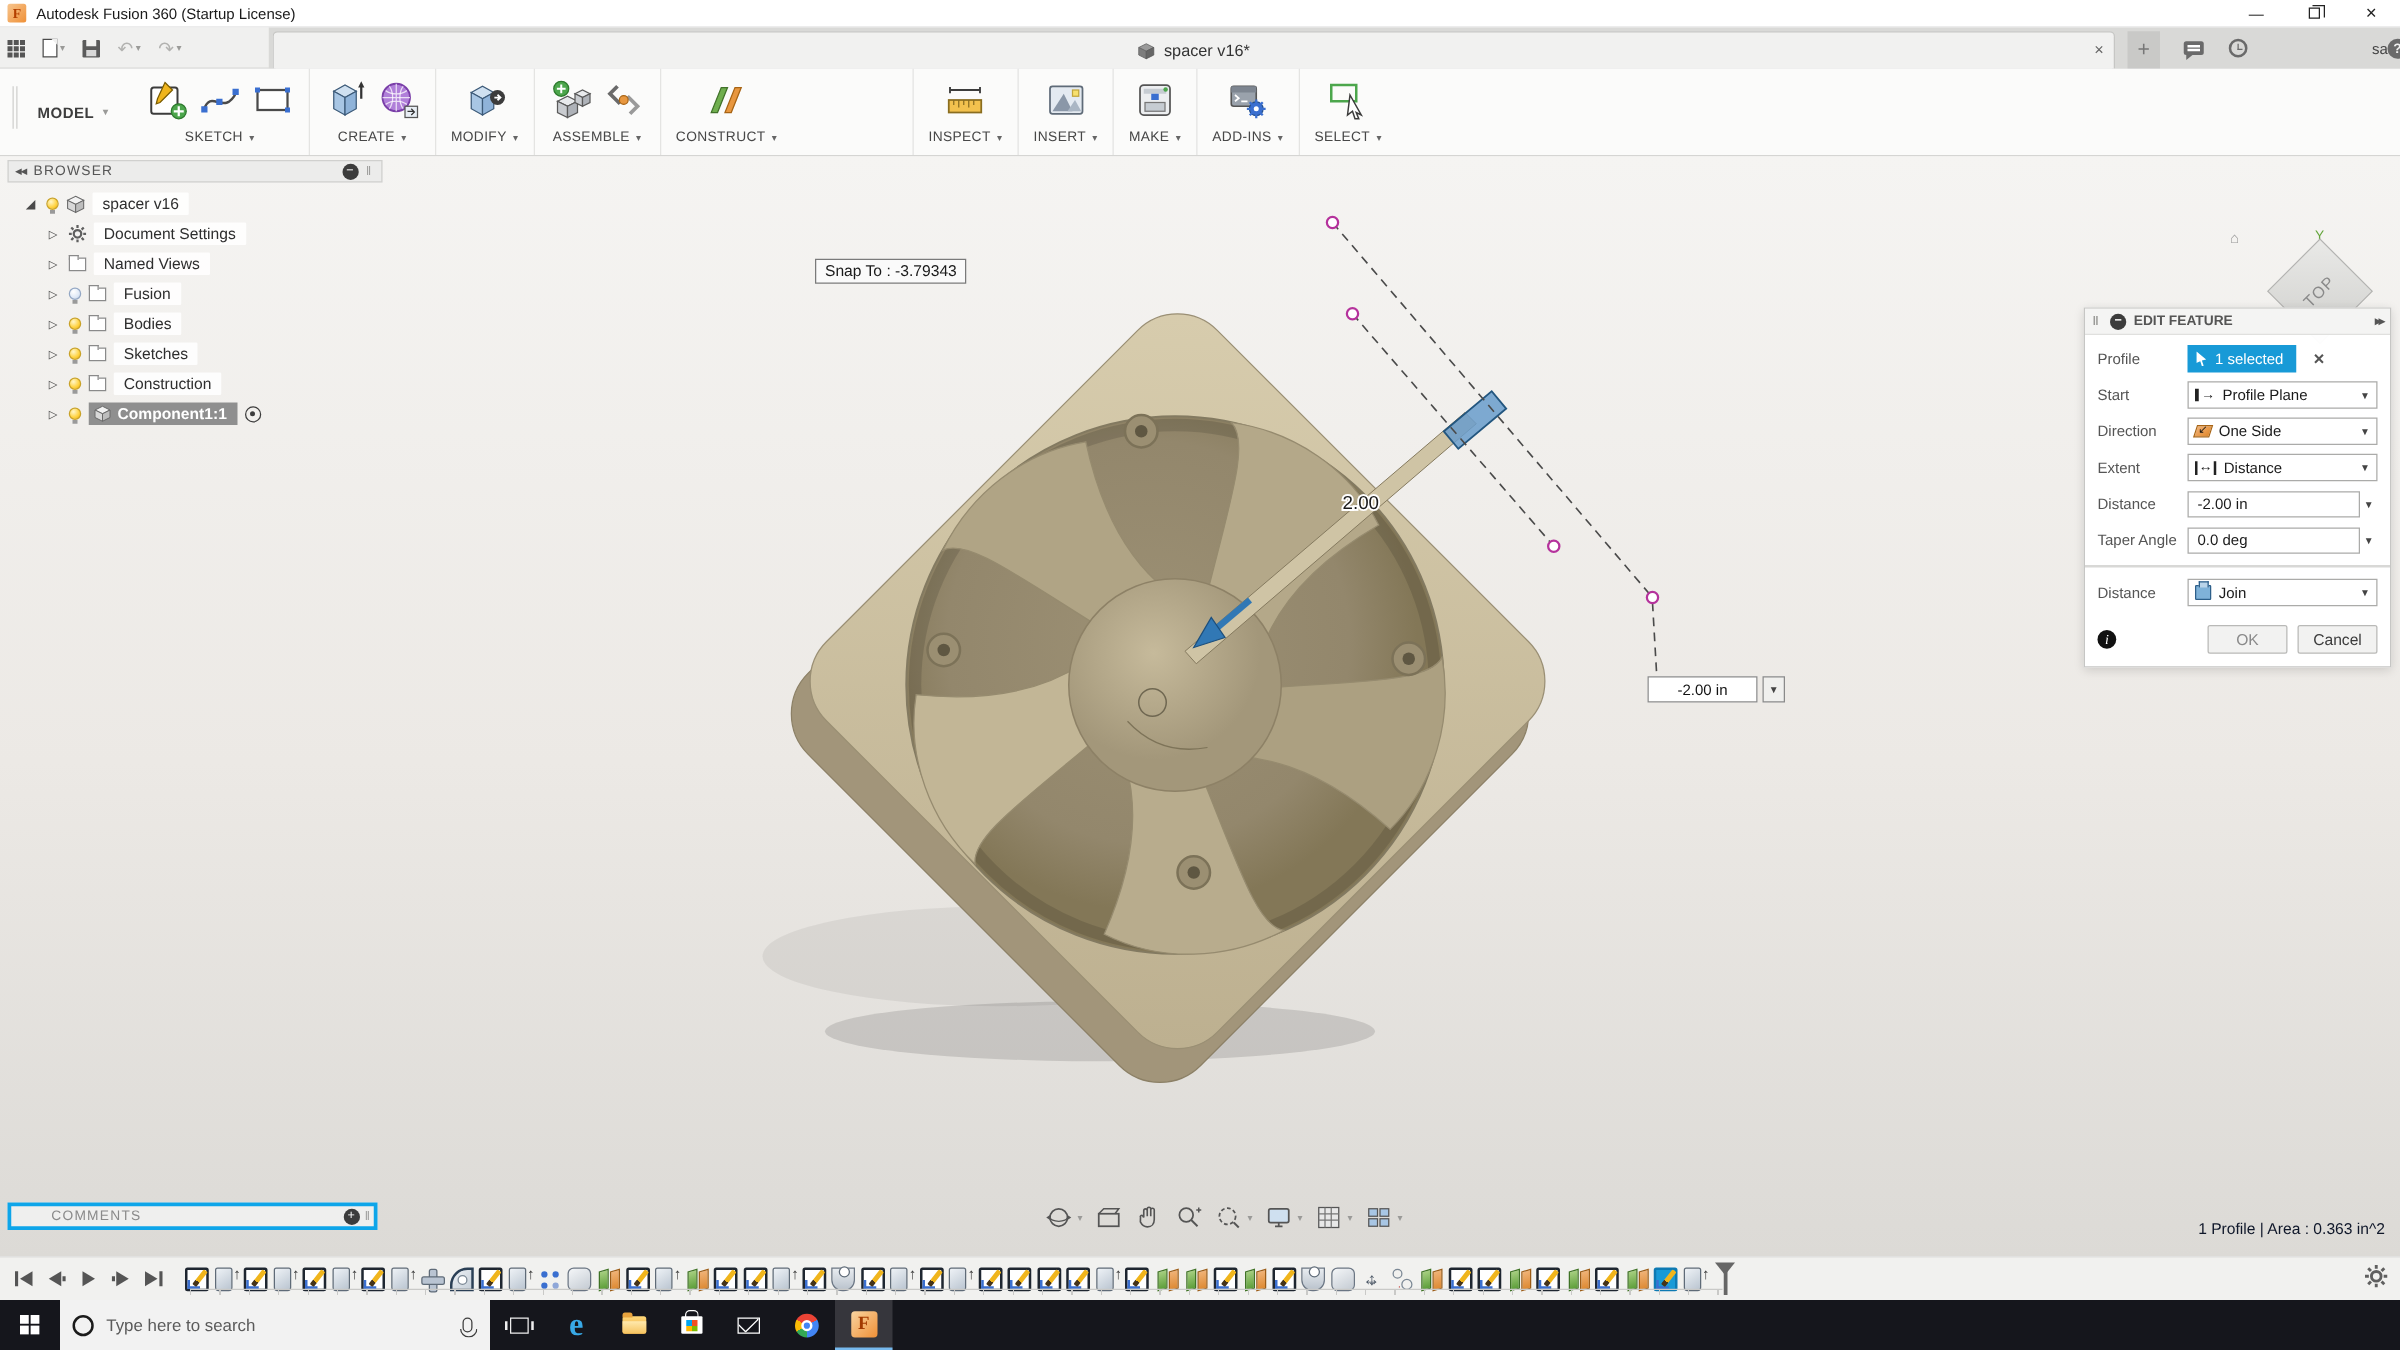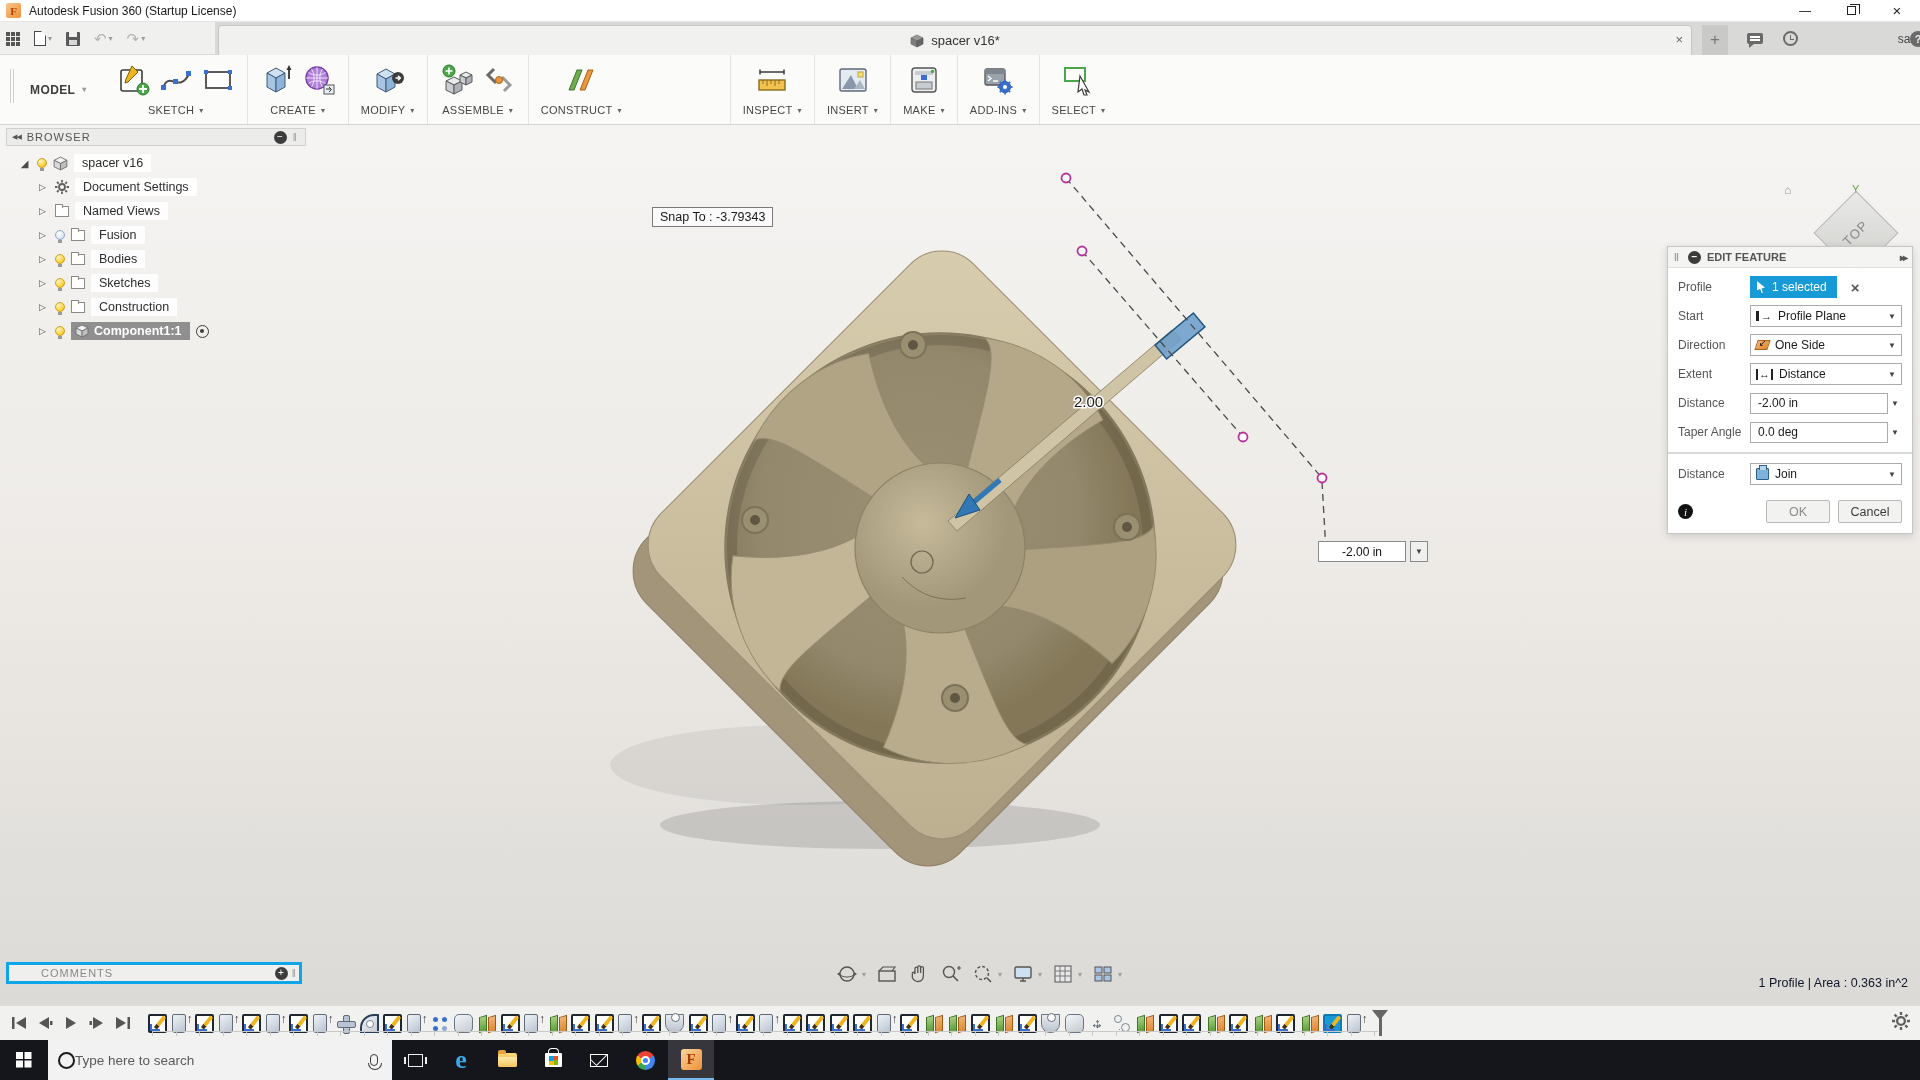--- a/index.html
+++ b/index.html
@@ -116,21 +116,21 @@
   .tl-head:before { content:""; position:absolute; left:0; top:0; border-style:solid; border-width:10px 8px 0 8px; border-color:#666 transparent transparent transparent; }
   .tl-head:after { content:""; position:absolute; left:6.5px; top:6px; width:3px; height:20px; background:#666; }
   #tl-ruler { position:absolute; left:152px; top:1031px; width:1226px; height:5px; border-top:1px solid #c9c9c7; background:repeating-linear-gradient(90deg,#c9c9c7 0 1px, transparent 1px 23.5px); }
   #tl-gear { position:absolute; right:10px; top:1012px; }
 
   
   #taskbar { left:0; top:1040px; width:1920px; height:40px; background:#15161c; display:flex; align-items:center; color:#eee; }
   .tb-start { width:48px; height:40px; display:flex; align-items:center; justify-content:center; }
   .winlogo { width:16px; height:16px; position:relative; }
   .winlogo i { position:absolute; width:7px; height:7px; background:#fff; left:0; top:0; box-shadow:8.5px 0 #fff, 0 8.5px #fff, 8.5px 8.5px #fff; }
-  .tb-search { width:344px; height:40px; background:#f2f2f2; display:flex; align-items:center; padding:0 10px; gap:0; }
+  .tb-search { width:344px; height:40px; background:#f2f2f2; display:flex; align-items:center; padding:0 10px; gap:10px; }
   .cortana-ring { width:17px; height:17px; border:2.5px solid #1b1b1b; border-radius:50%; }
   .tb-search-text { font-size:13.5px; color:#5a5a5a; flex:1; }
   .mic-ic { width:8px; height:12px; border:1.5px solid #3c3c3c; border-radius:4px; position:relative; margin-right:4px; }
   .mic-ic:after { content:""; position:absolute; left:-3px; bottom:-5px; width:12px; height:6px; border:1.5px solid #3c3c3c; border-top:none; border-radius:0 0 7px 7px; }
   .tb-ic { width:46px; height:40px; display:flex; align-items:center; justify-content:center; }
   .tv-ic { width:15px; height:13px; border:1.5px solid #eee; position:relative; }
   .tv-ic:before { content:""; position:absolute; left:-5px; top:2px; width:2px; height:7px; background:#eee; }
   .tv-ic:after { content:""; position:absolute; right:-5px; top:2px; width:2px; height:7px; background:#eee; }
   .edge-e { font-family:"Liberation Serif",serif; font-size:26px; font-weight:bold; color:#38a9e6; line-height:22px; }
   .folder-ic { width:19px; height:14px; background:linear-gradient(#ffd97a,#e8a33d); border-radius:2px; position:relative; }

